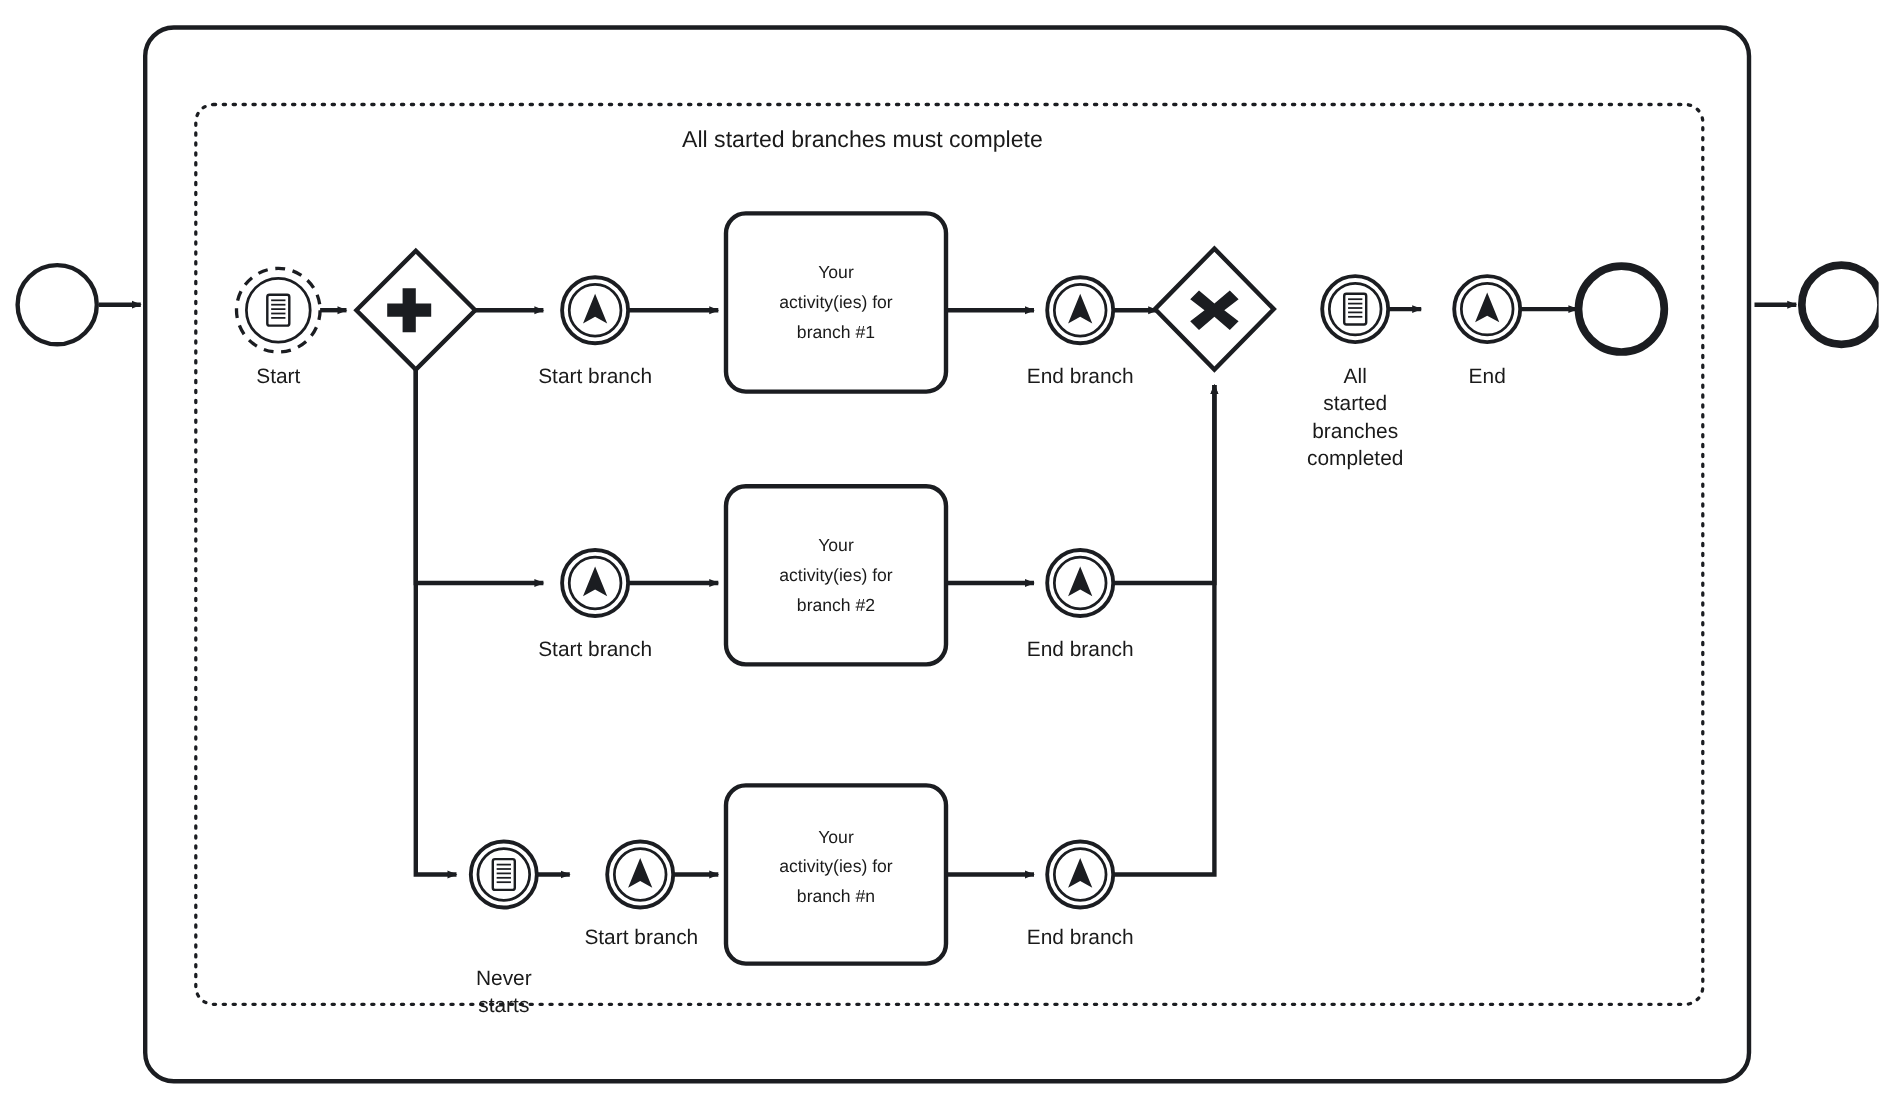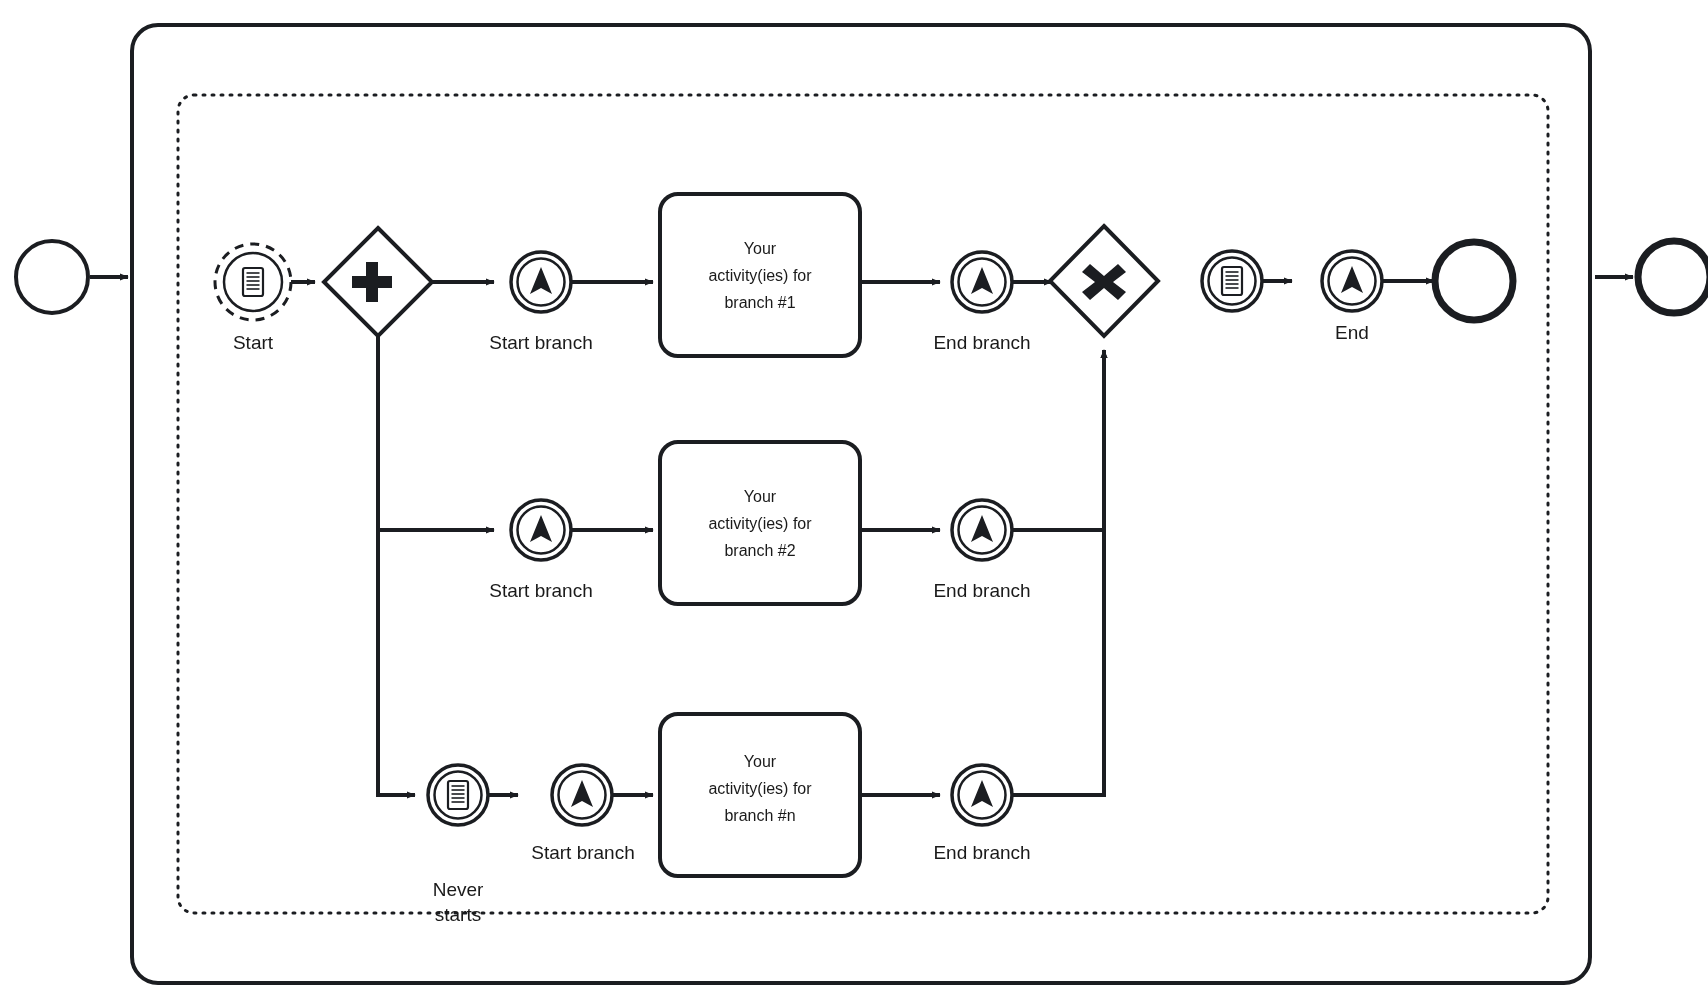--- a/index.html
+++ b/index.html
@@ -170,20 +170,21 @@
     <g>
       <circle cx="1352" cy="281" r="30" fill="#ffffff" stroke="#1b1d21" stroke-width="3.5"></circle>
       <circle cx="1352" cy="281" r="23.5" fill="#ffffff" stroke="#1b1d21" stroke-width="2.5"></circle>
       <path d="M1352,266 L1363,293 L1352,287 L1341,293 z" fill="#1b1d21"></path>
     </g>
     <line x1="1382" y1="281" x2="1434" y2="281" stroke="#1b1d21" stroke-width="4" marker-end="url(#arrow)"></line>
 
     <circle cx="1474" cy="281" r="39" fill="#ffffff" stroke="#1b1d21" stroke-width="7"></circle>
   </svg>
 
+  <div class="title-text" style="left:534px; top:116px; width:500px;">All started branches must complete</div>
 
   <div class="lbl" style="left:193px; top:330px; width:120px;">Start</div>
 
   <div class="lbl" style="left:461px; top:330px; width:160px;">Start branch</div>
 
   <div class="node-text" style="left:665px; top:235px; width:190px;">Your
 activity(ies) for
 branch #1</div>
 
   <div class="lbl" style="left:902px; top:330px; width:160px;">End branch</div>
@@ -200,16 +201,20 @@
 starts</div>
 
   <div class="lbl" style="left:505px; top:840px; width:156px;">Start branch</div>
 
   <div class="node-text" style="left:665px; top:748px; width:190px;">Your
 activity(ies) for
 branch #n</div>
 
   <div class="lbl" style="left:902px; top:840px; width:160px;">End branch</div>
 
-
-  <div class="lbl" style="left:1302px; top:320px; width:100px;">End</div>
+  <div class="lbl" style="left:1167px; top:330px; width:130px;">All
+started
+branches
+completed</div>
+
+  <div class="lbl" style="left:1302px; top:330px; width:100px;">End</div>
 
 </div>
 
 </body></html>

